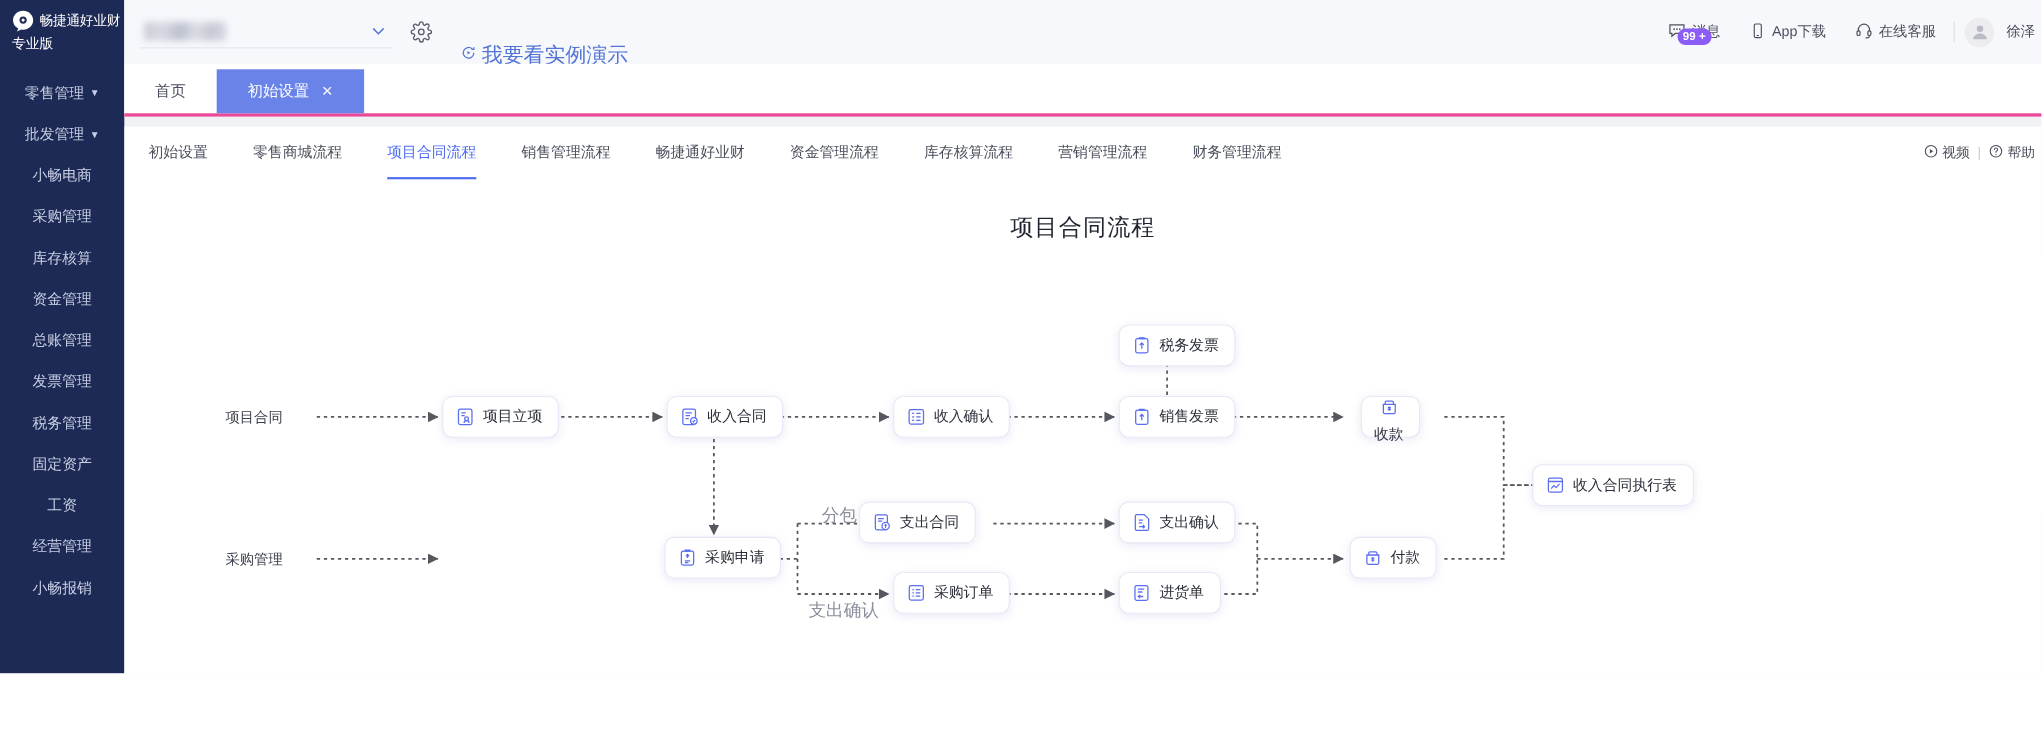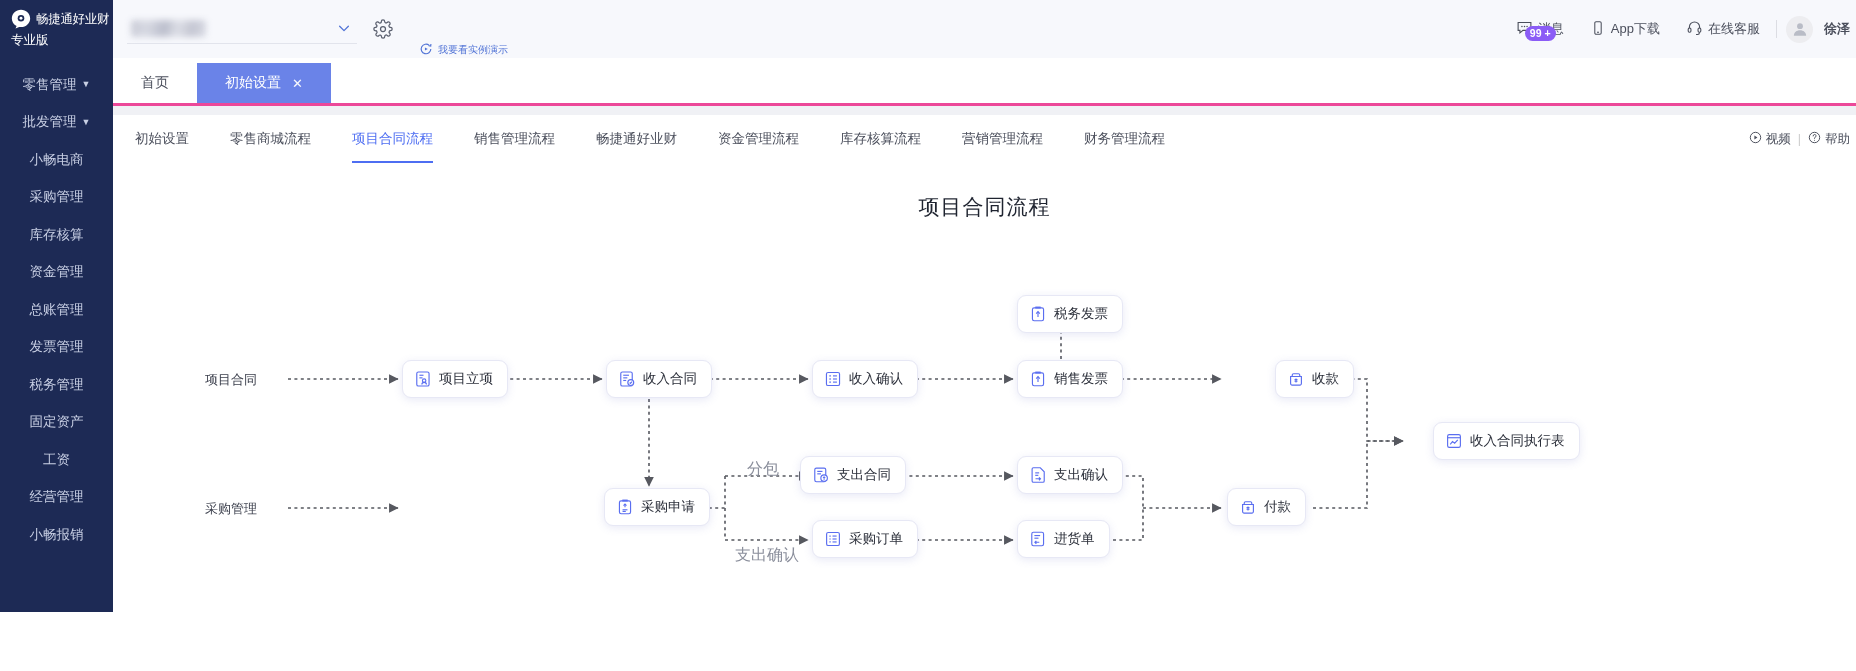--- a/index.html
+++ b/index.html
@@ -93,21 +93,21 @@
   }
   .chev-down {
     position: absolute; right: 8px; top: 7px;
     width: 12px; height: 12px;
   }
   .gear { margin-left: 16px; width: 20px; height: 20px; cursor: pointer; }
   .demo-link {
     margin-left: 26px;
     display: flex; align-items: center; gap: 5px;
     color: #5274d6;
-    font-size: 10px;
+    font-size: 19px;
     cursor: pointer;
     margin-top: 42px;
   }
   .topbar-right {
     position: absolute;
     right: 4px; top: 0; height: 58px;
     display: flex; align-items: center; gap: 0;
   }
   .tb-item {
     display: flex; align-items: center; gap: 5px;
@@ -131,21 +131,21 @@
   }
   .tb-divider { width: 1px; height: 18px; background: #dcdde3; margin: 0 3px; }
   .avatar {
     width: 27px; height: 27px; border-radius: 50%;
     background: #ededf0;
     display: flex; align-items: center; justify-content: center;
     margin-right: 6px;
   }
   .user-name {
     color: #4b4f5c; font-size: 13px;
-    max-width: 32px; overflow: hidden; white-space: nowrap; font-weight: bold;
+    max-width: 32px; overflow: hidden; white-space: nowrap;
   }
 
   
   .tabstrip {
     height: 48px;
     background: #fff;
     display: flex;
     align-items: flex-end;
     padding-left: 0px;
     border-bottom: 3px solid #ec4899;
@@ -599,32 +599,32 @@
               <svg viewBox="0 0 22 22" width="18" height="18" fill="none" stroke="#5a6ef0" stroke-width="1.4">
                 <rect x="4.2" y="3.6" width="13.6" height="15.6" rx="2"></rect>
                 <path d="M8.4 3.6V2.6h5.2v1h-5.2z" fill="#5a6ef0"></path>
                 <path d="M11 14.6V8.4"></path>
                 <path d="M8.8 10.6 L11 8.2 L13.2 10.6"></path>
               </svg>
             </span>
             <span>税务发票</span>
           </div>
 
-          <div class="node" style="left:1162px; top:129px;">
+          <div class="node" style="left:1124px; top:129px;flex-direction:column;">
             <span>
               <svg viewBox="0 0 22 22" width="18" height="18" fill="none" stroke="#5a6ef0" stroke-width="1.4">
                 <path d="M4.4 8h13.2v8.6a1.8 1.8 0 0 1-1.8 1.8H6.2a1.8 1.8 0 0 1-1.8-1.8z"></path>
                 <path d="M6.4 8V6.2a1.6 1.6 0 0 1 1.6-1.6h6a1.6 1.6 0 0 1 1.6 1.6V8"></path>
                 <path d="M9.2 11.6h3.6M9.2 13.6h3.6M11 10.4v5"></path>
               </svg>
             </span>
             <span>收款</span>
           </div>
 
-          <div class="node" style="left:1320px; top:191px;">
+          <div class="node" style="left:1280px; top:191px;">
             <span>
               <svg viewBox="0 0 22 22" width="18" height="18" fill="none" stroke="#5a6ef0" stroke-width="1.4">
                 <rect x="3.2" y="3.2" width="15.6" height="15.6" rx="2"></rect>
                 <line x1="3.2" y1="7" x2="18.8" y2="7"></line>
                 <path d="M6.4 15 L9.2 11.6 L11.8 13.6 L15.6 9.6"></path>
               </svg>
             </span>
             <span>收入合同执行表</span>
           </div>
 
@@ -635,21 +635,21 @@
                 <path d="M8.4 3.6V2.6h5.2v1h-5.2z" fill="#5a6ef0"></path>
                 <path d="M11 7.6v3.8"></path>
                 <path d="M9.2 9.4 L11 7.4 L12.8 9.4"></path>
                 <line x1="8" y1="14.4" x2="14" y2="14.4"></line>
                 <line x1="8" y1="16.4" x2="12" y2="16.4"></line>
               </svg>
             </span>
             <span>采购申请</span>
           </div>
 
-          <div class="node" style="left:687px; top:225px;">
+          <div class="node" style="left:668px; top:225px;">
             <span>
               <svg viewBox="0 0 22 22" width="18" height="18" fill="none" stroke="#5a6ef0" stroke-width="1.4">
                 <rect x="3.4" y="2.6" width="13.4" height="16.6" rx="2"></rect>
                 <line x1="6.4" y1="6.6" x2="12.8" y2="6.6"></line>
                 <line x1="6.4" y1="9.6" x2="11" y2="9.6"></line>
                 <circle cx="14.8" cy="14.8" r="4" fill="#fff"></circle>
                 <path d="M14.8 12.6v4.4M13.3 14h3" stroke-width="1.2"></path>
               </svg>
             </span>
             <span>支出合同</span>

